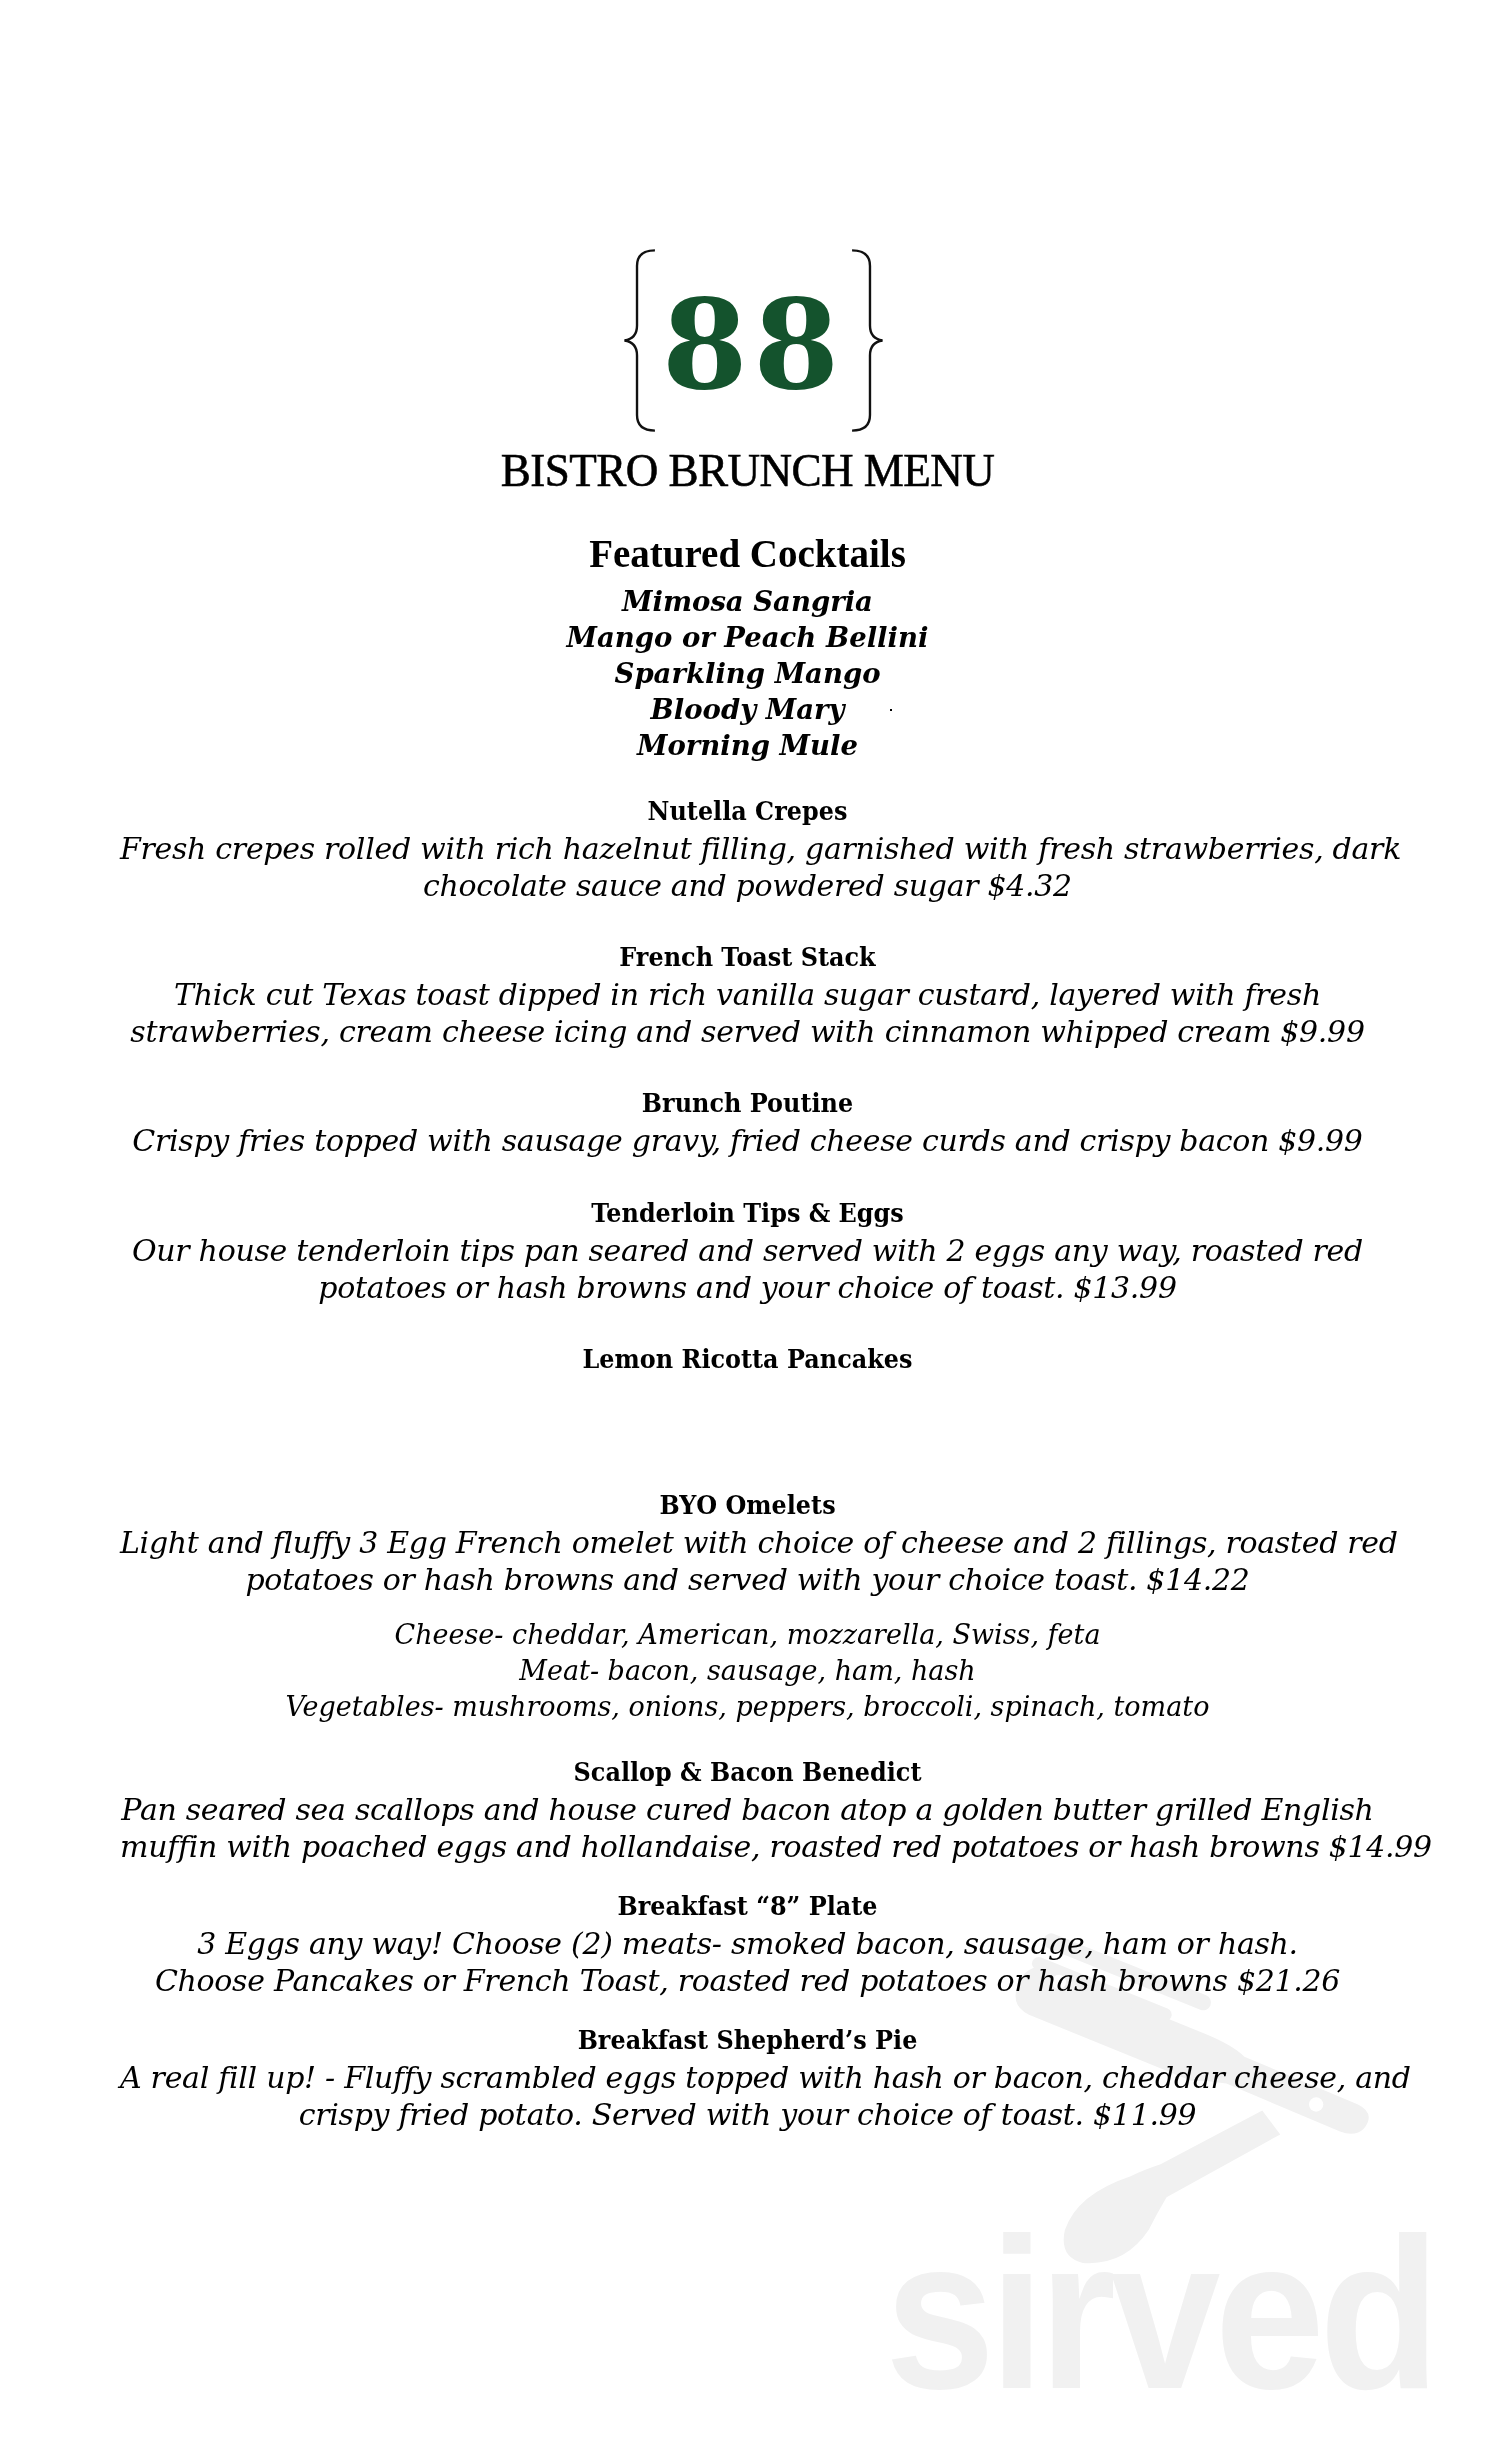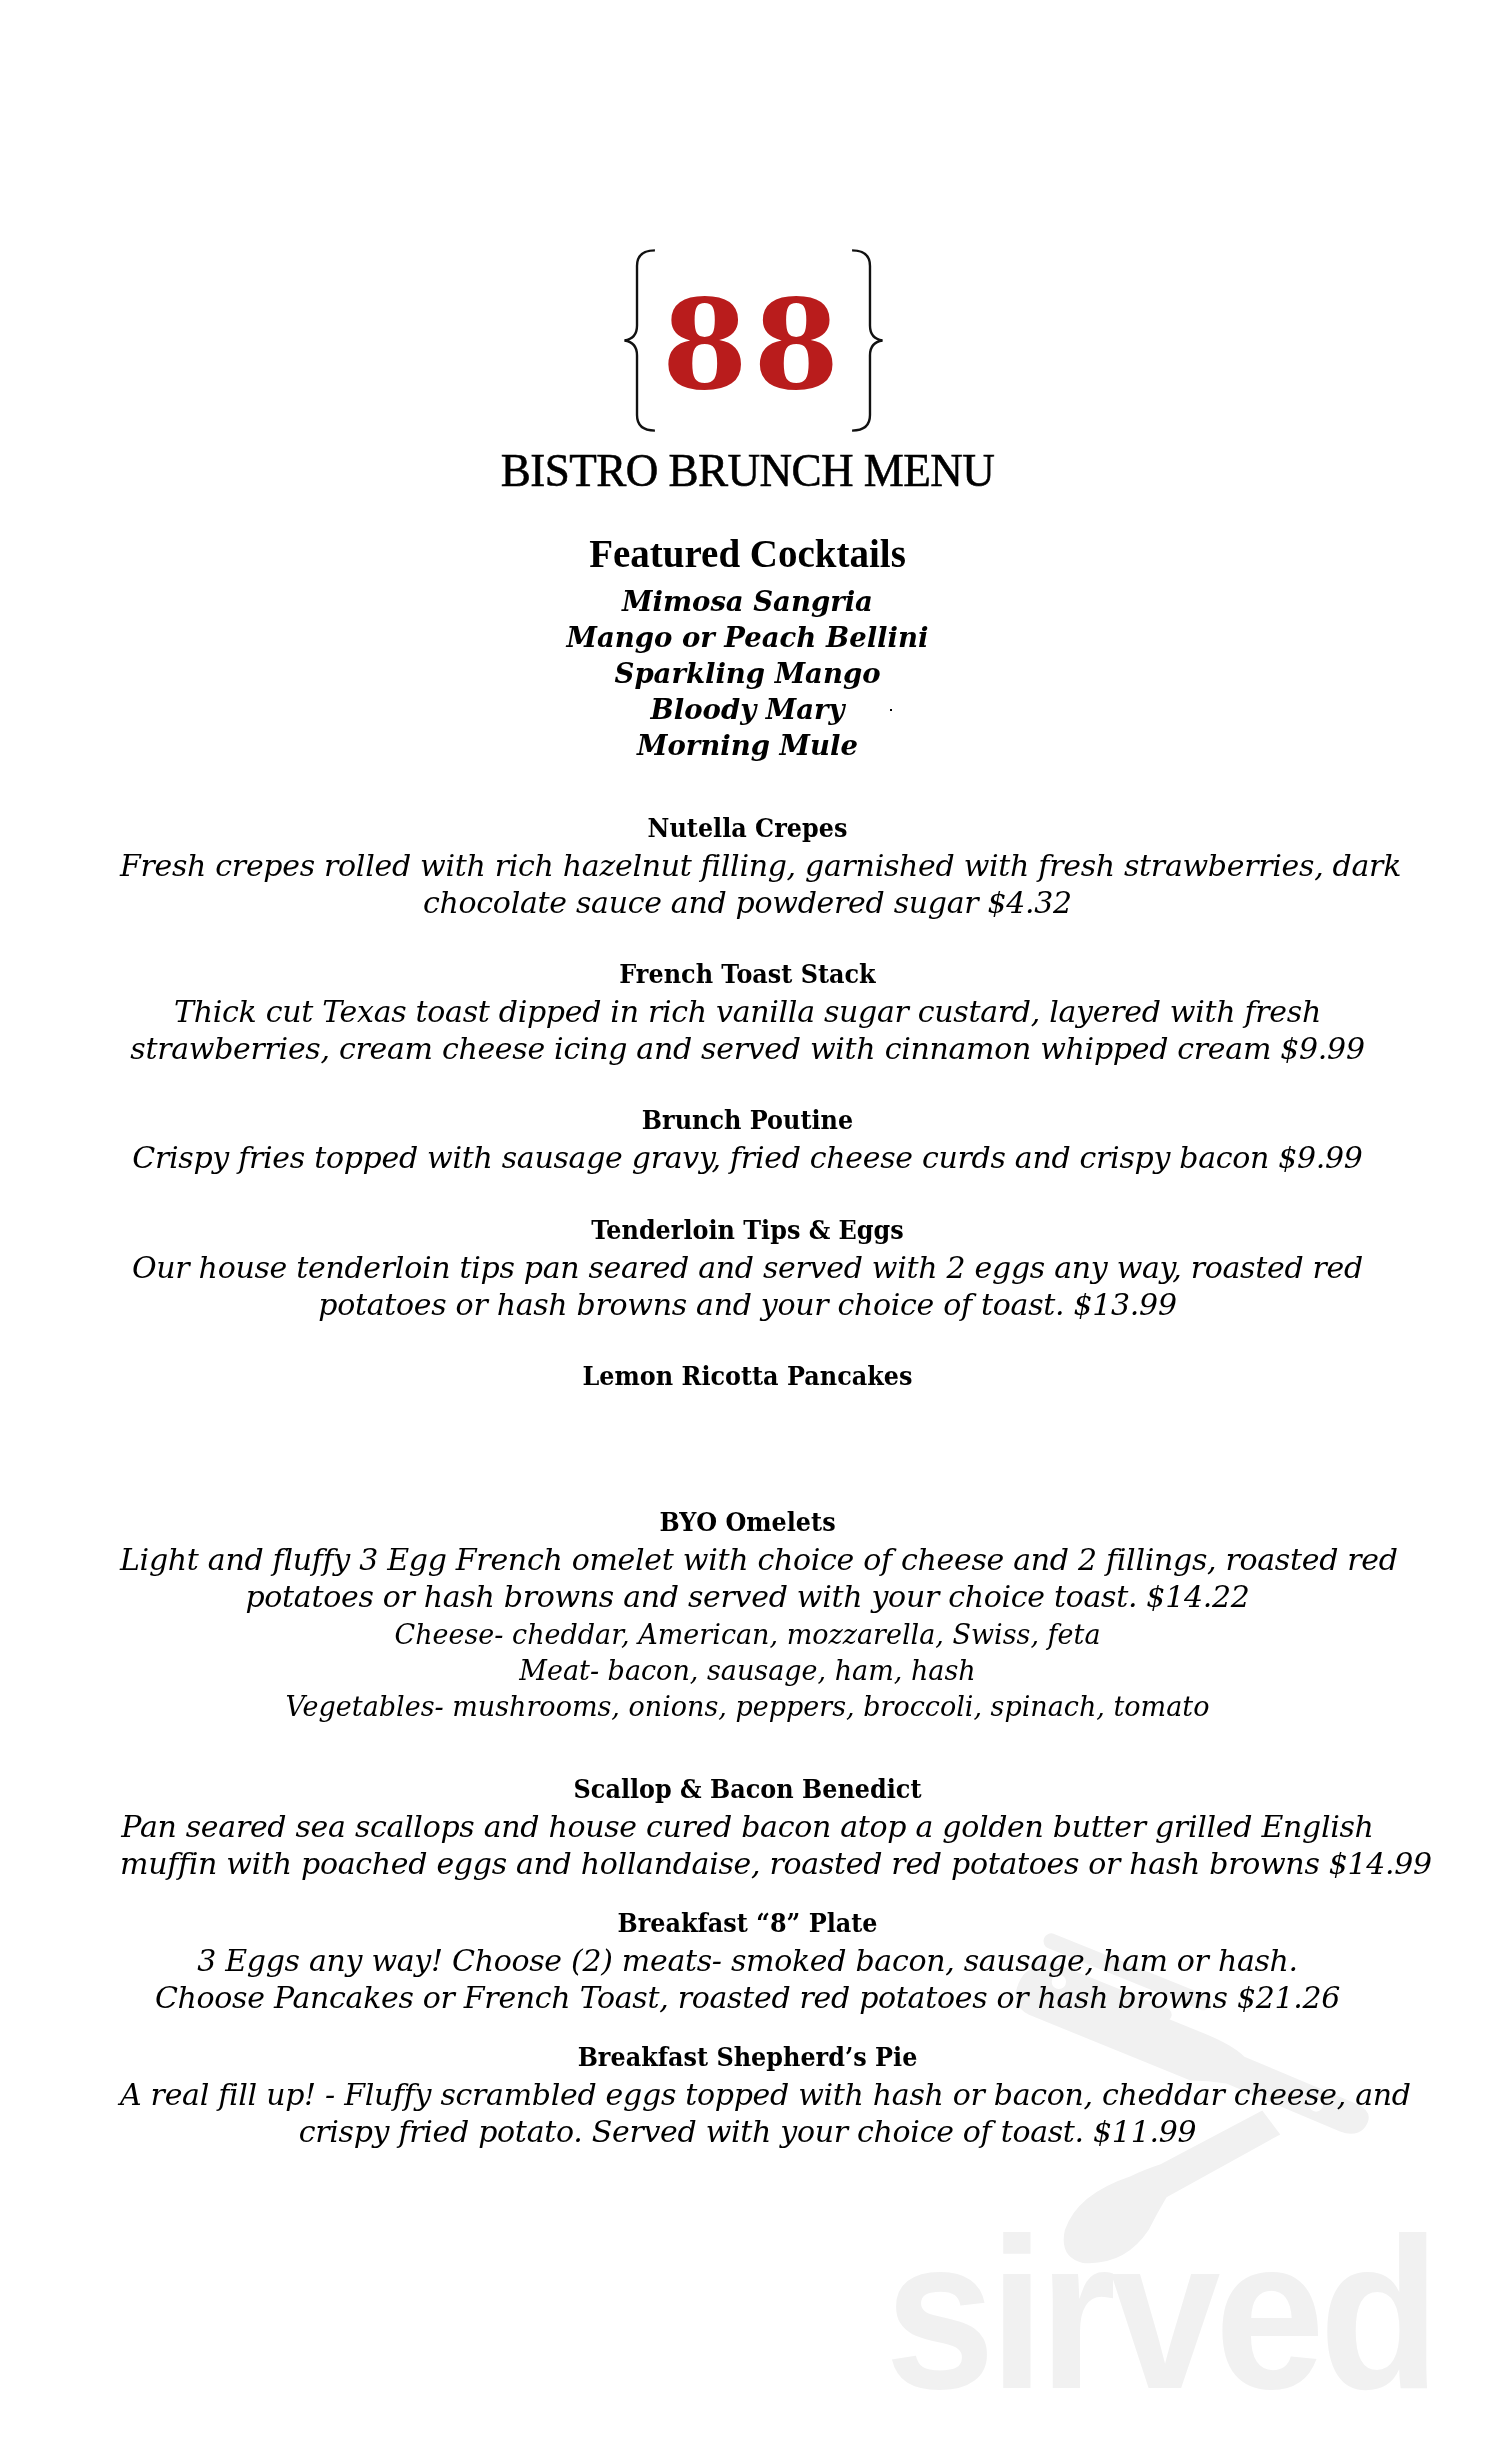--- a/index.html
+++ b/index.html
@@ -71,21 +71,21 @@
       position: absolute;
       left: 36px;
       right: 36px;
       top: 36px;
       text-align: center;
       font-family: "DejaVu Serif", "Liberation Serif", serif;
       font-weight: bold;
       font-size: 123px;
       line-height: 1;
       letter-spacing: 6px;
-      color: #b91c1c;
+      color: #14532d;
     }
     .menu-title {
       position: absolute;
       left: 0; right: 0;
       top: 447px;
       font-family: "Liberation Serif", "DejaVu Serif", serif;
       font-size: 47px;
       line-height: 1;
       letter-spacing: -0.6px;
       transform: scaleX(0.96);
@@ -121,21 +121,20 @@
       left: 890px;
       top: 709px;
       width: 2.4px;
       height: 2.4px;
       background: #000;
     }
     .item {
       position: absolute;
       left: 120px;
       right: 120px;
-      margin-top: 17px;
     }
     .item-name {
       font-family: "DejaVu Serif", "Liberation Serif", serif;
       font-weight: bold;
       font-size: 26px;
       line-height: 37px;
       height: 37px;
       transform: scaleX(0.92);
     }
     .item-desc {

